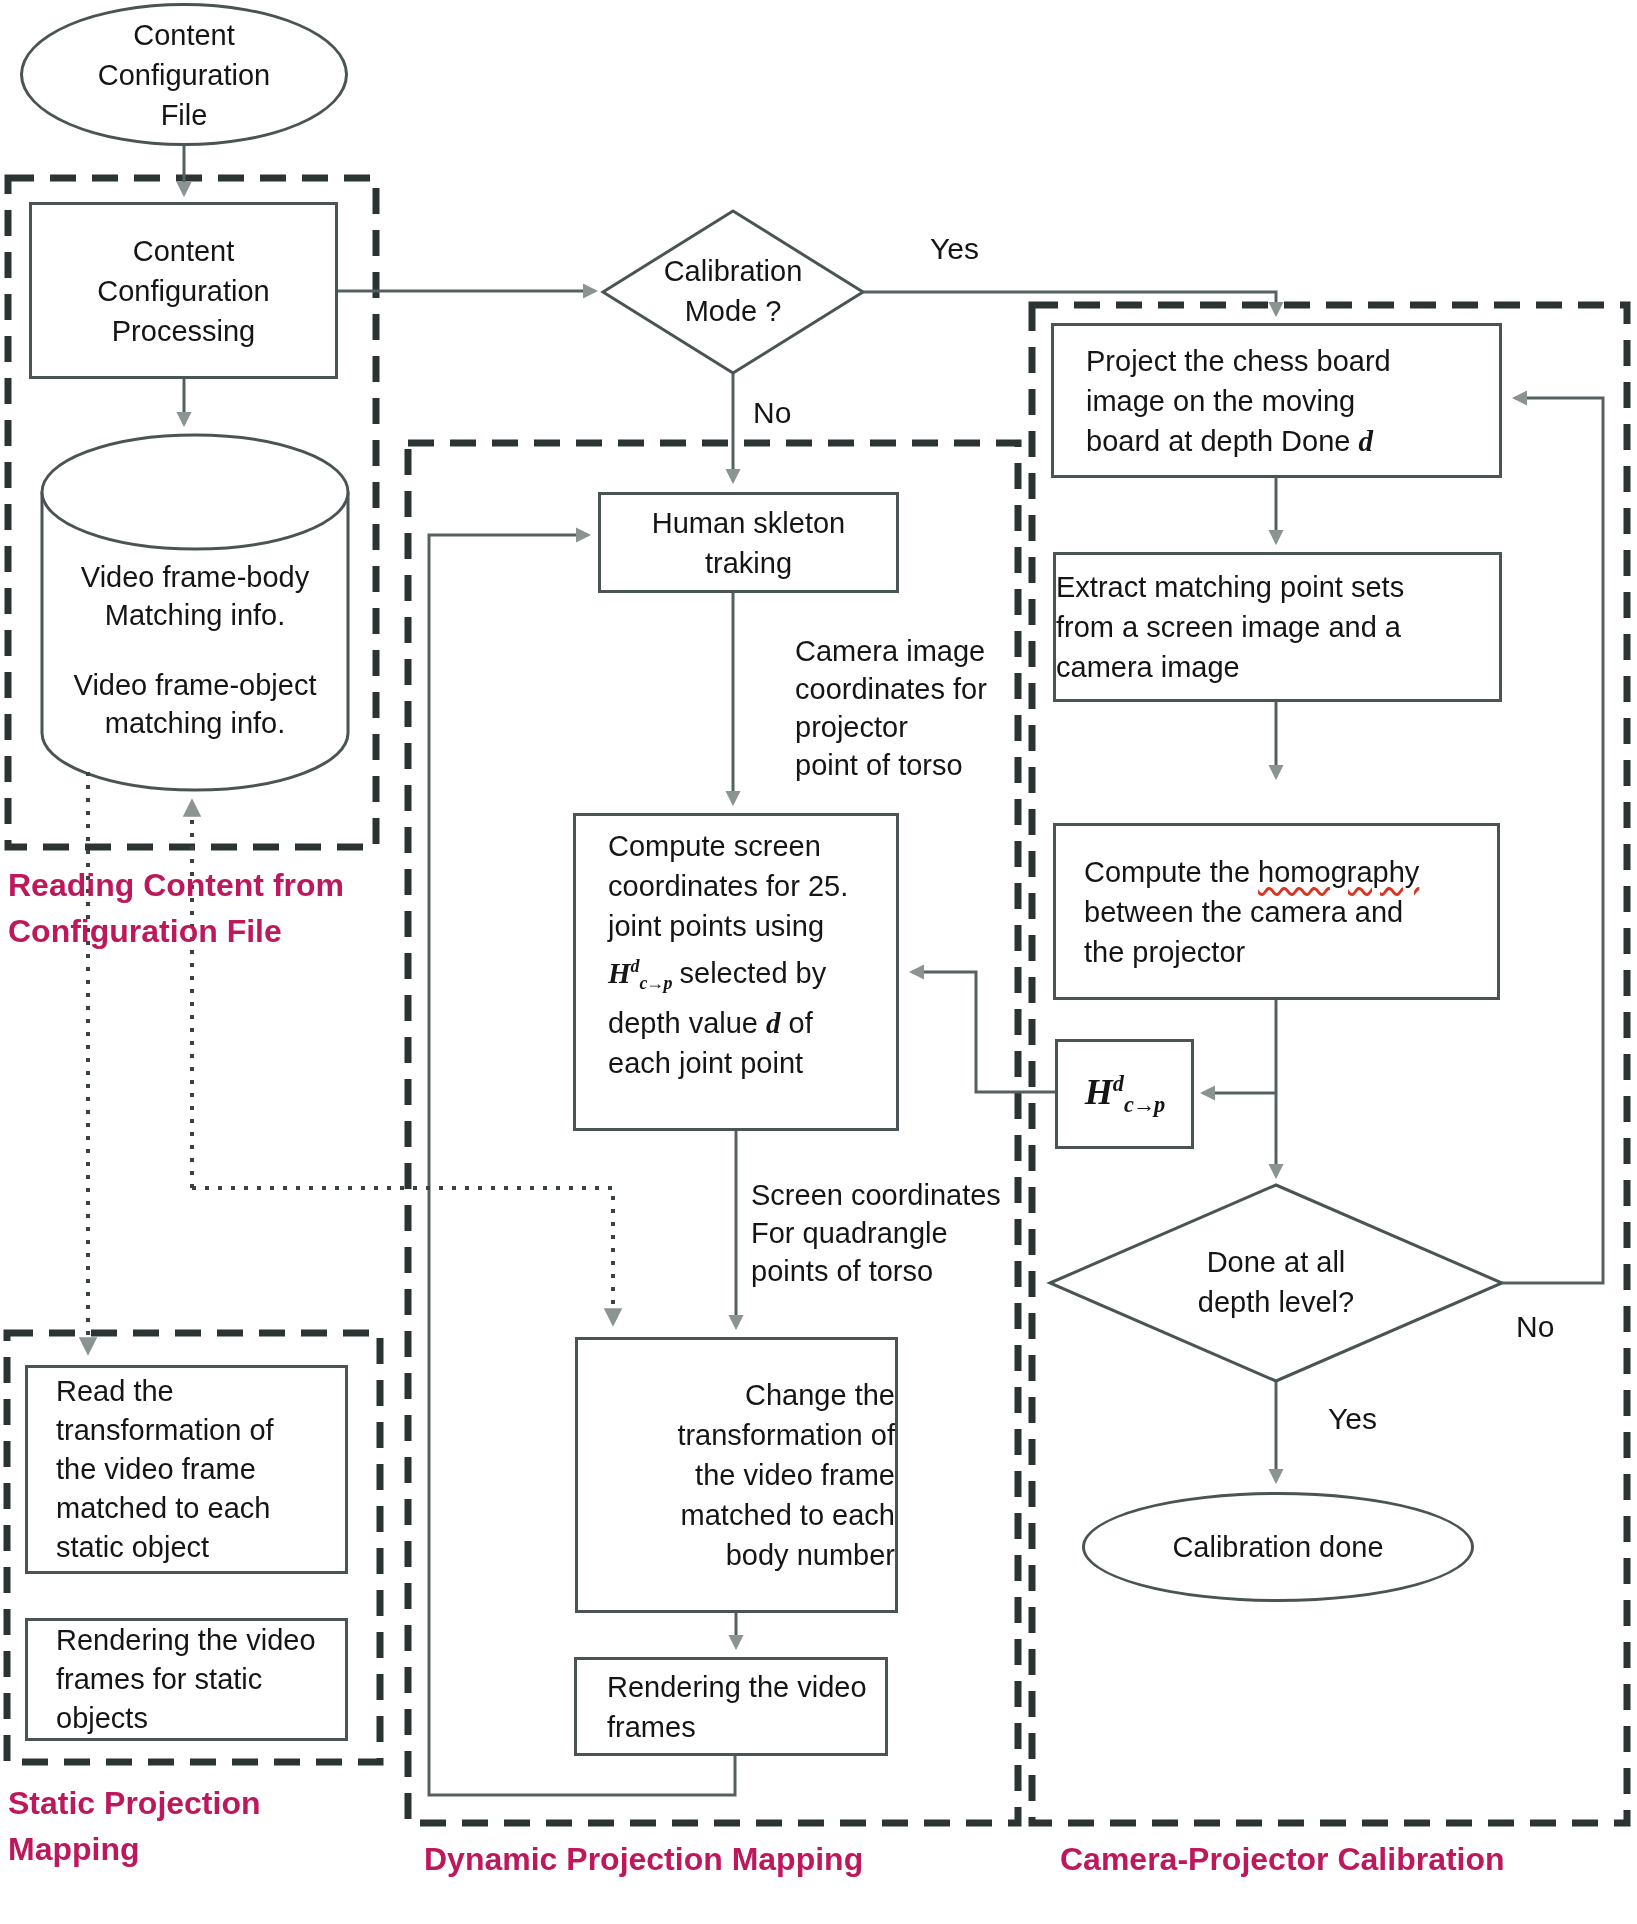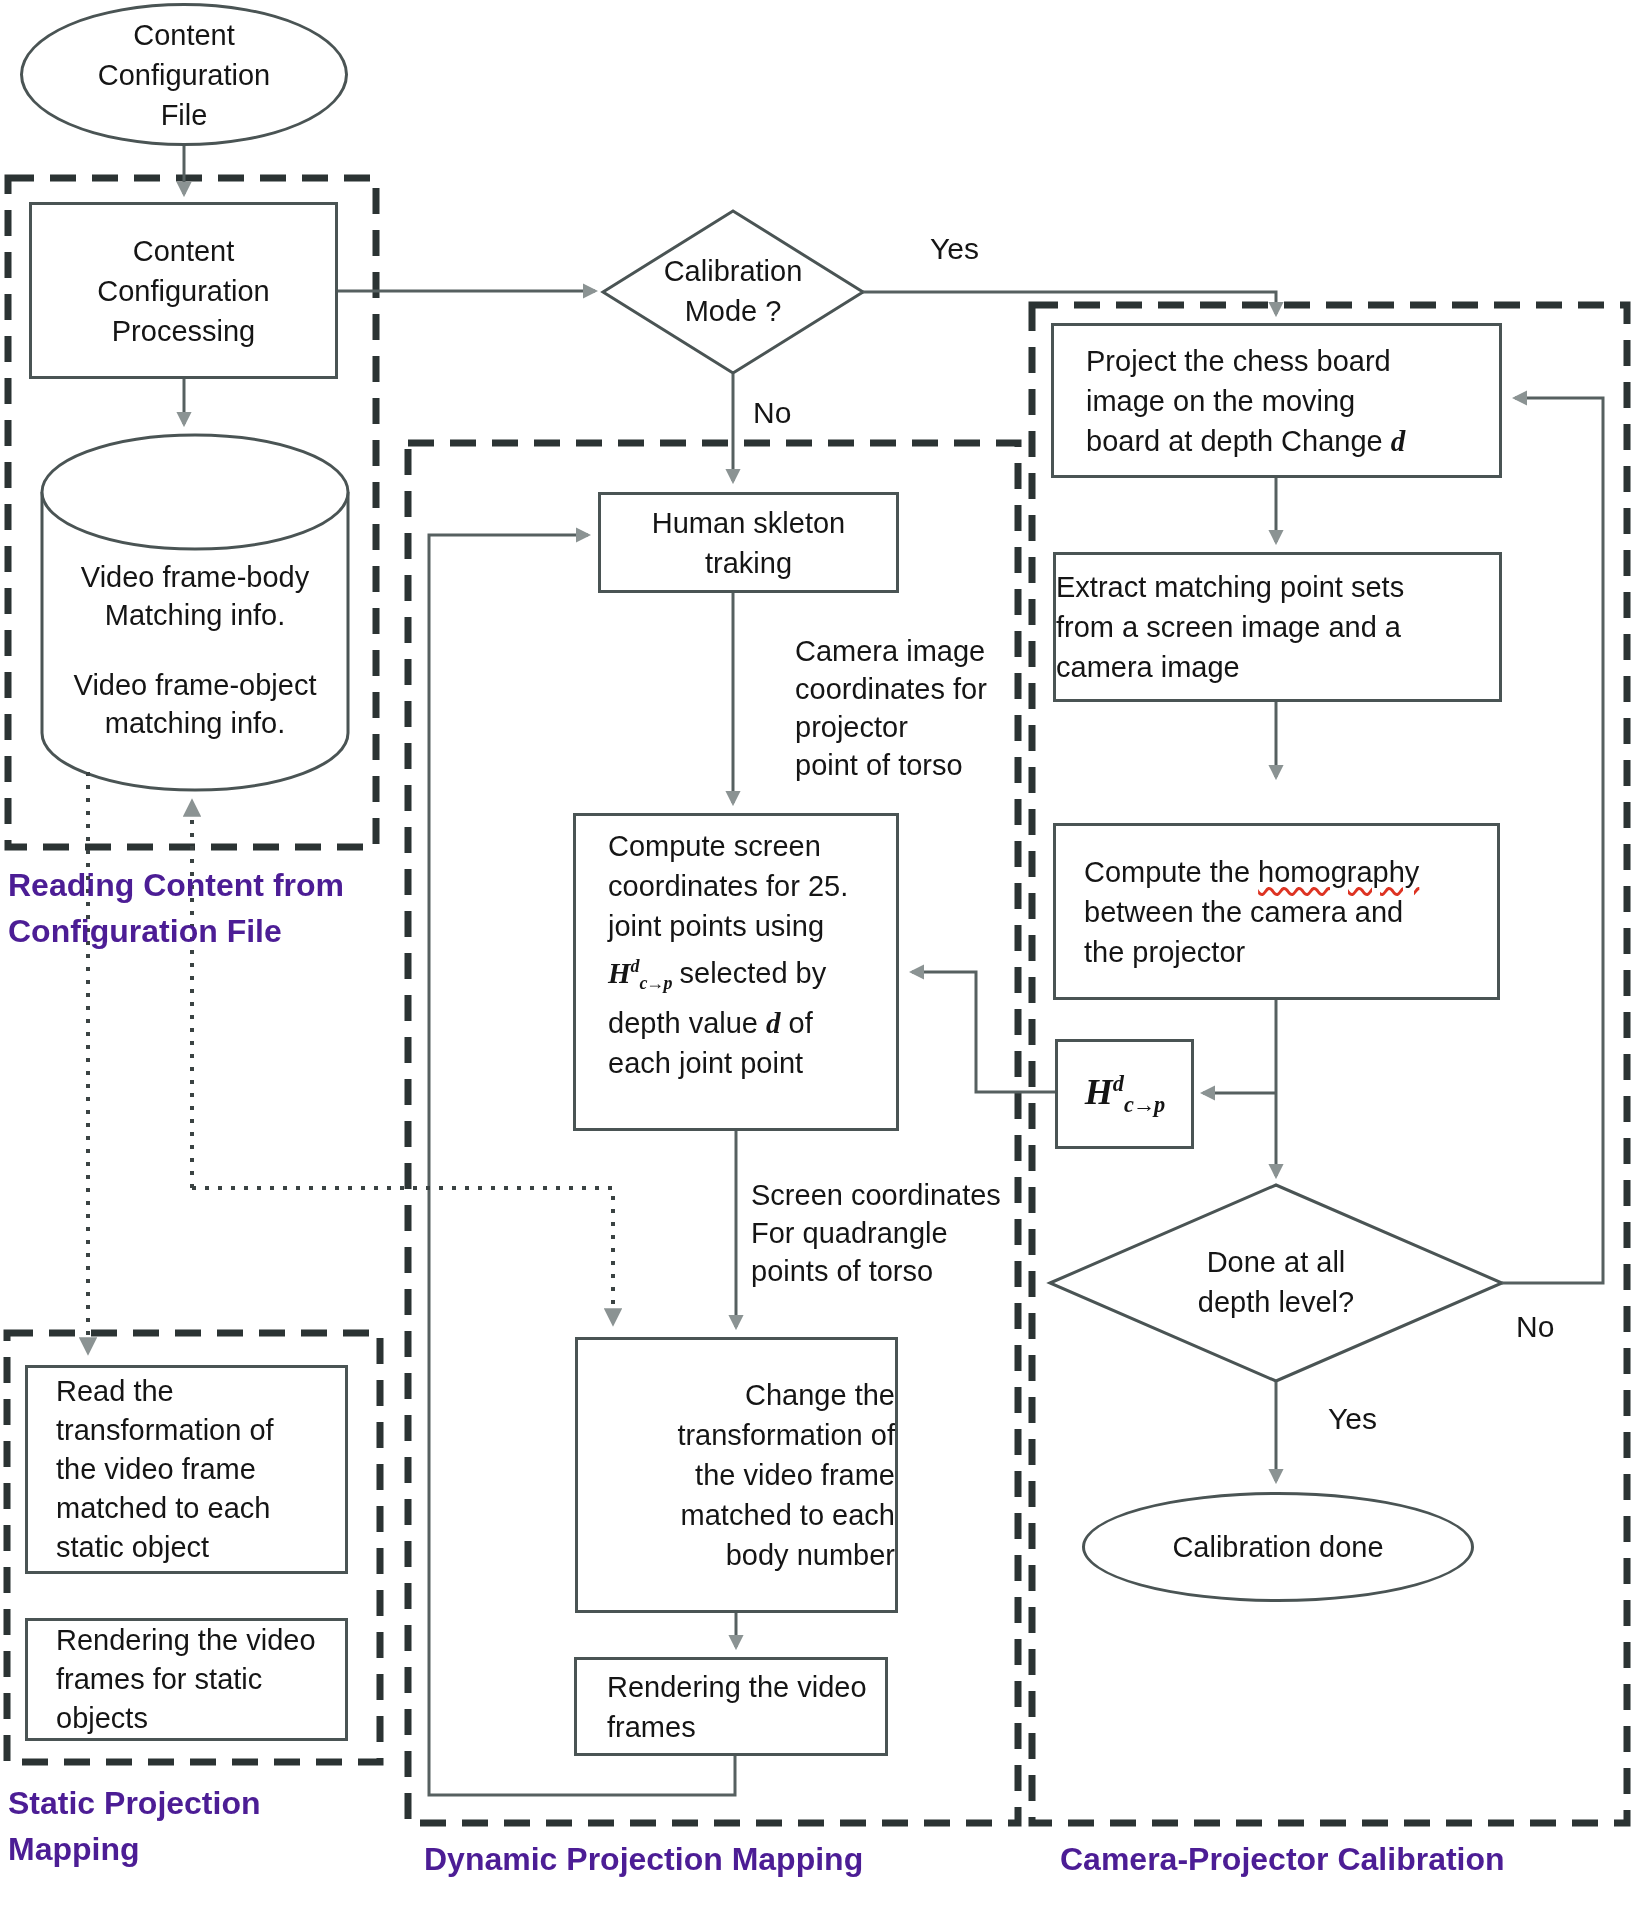--- a/index.html
+++ b/index.html
@@ -8,21 +8,21 @@
   #wires{position:absolute;left:0;top:0;z-index:1;}
   .node{position:absolute;box-sizing:border-box;background:#fff;border:3px solid #4a5454;
         font-size:29px;line-height:40px;z-index:2;display:flex;flex-direction:column;justify-content:center;}
   .center{align-items:center;text-align:center;}
   .la{align-items:flex-start;text-align:left;}
   .ellipse{border-radius:50%;}
   .noborder{border:none;background:transparent;}
   .diamond-text{position:absolute;z-index:2;text-align:center;font-size:29px;line-height:40px;}
   .edge-label{position:absolute;z-index:2;font-size:30px;}
   .annotation{position:absolute;z-index:2;font-size:29px;line-height:38px;}
-  .section-label{position:absolute;z-index:2;font-weight:bold;font-size:32px;line-height:46px;color:#4c1d95;}
+  .section-label{position:absolute;z-index:2;font-weight:bold;font-size:32px;line-height:46px;color:#be185d;}
   .math{font-family:"Liberation Serif","DejaVu Serif",serif;font-style:italic;font-weight:bold;}
   .math sup,.math sub{font-size:0.62em;font-style:italic;}
   .math sub{vertical-align:-0.35em;letter-spacing:-1px;}
   .ital{font-style:italic;font-family:"Liberation Serif","DejaVu Serif",serif;font-weight:bold;}
   .squiggle{text-decoration-line:underline;text-decoration-style:wavy;
             text-decoration-color:#dd3322;text-decoration-thickness:3px;text-underline-offset:5px;}
   .gap-top{margin-top:32px;}
 </style>
 </head>
 <body>
@@ -144,21 +144,21 @@
 
   <div class="node la" style="left:25px;top:1618px;width:323px;height:123px;padding-left:28px;line-height:39px;">
     <div>Rendering the video</div>
     <div>frames for static</div>
     <div>objects</div>
   </div>
 
   <div class="node la" style="left:1051px;top:323px;width:451px;height:155px;padding-left:32px;">
     <div>Project the chess board</div>
     <div>image on the moving</div>
-    <div><span>board at depth Change </span><span class="ital">d</span></div>
+    <div><span>board at depth Done </span><span class="ital">d</span></div>
   </div>
 
   <div class="node la" style="left:1053px;top:552px;width:449px;height:150px;text-align:center;">
     <div>Extract matching point sets</div>
     <div>from a screen image and a</div>
     <div>camera image</div>
   </div>
 
   <div class="node la" style="left:1053px;top:787px;width:447px;height:177px;padding-left:28px;margin-top:36px;">
     <div><span>Compute the </span><span class="squiggle">homography</span></div>

